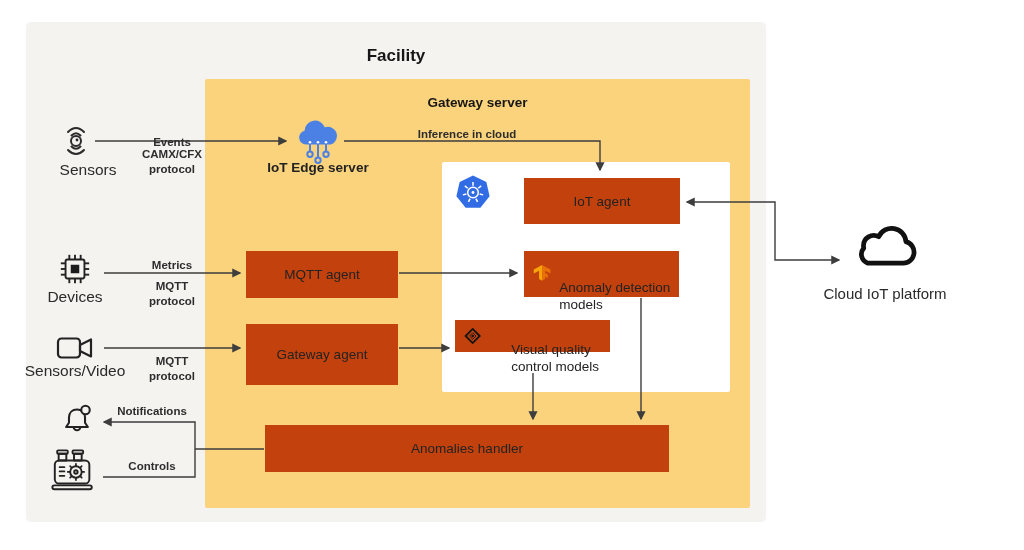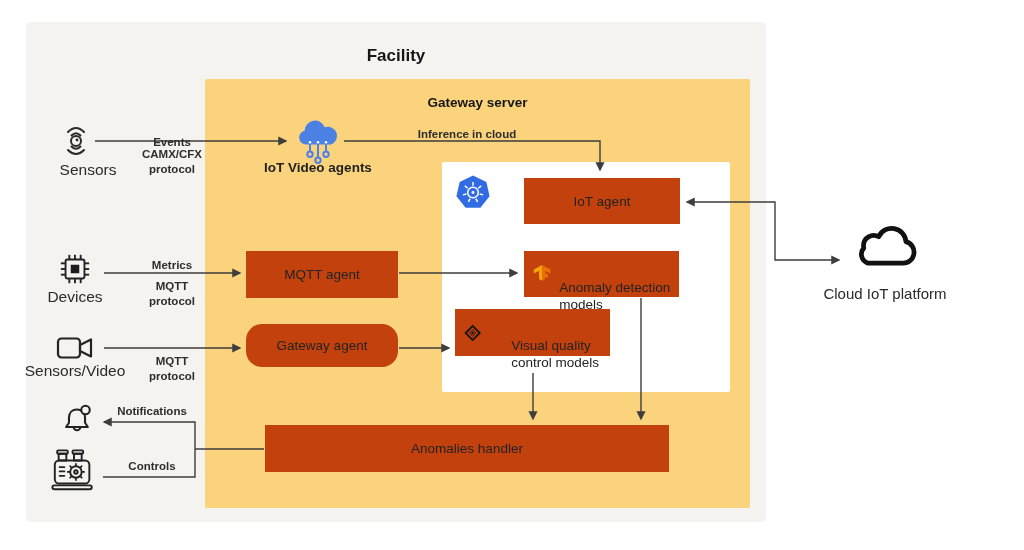--- a/index.html
+++ b/index.html
@@ -63,34 +63,34 @@
   </div>
 
   <div class="abs node iconrow" style="left:524px;top:251px;width:155px;height:46px;">
     <svg width="24" height="26" viewBox="0 0 24 26">
       <path d="M12 1 L1 7.2 V12.4 L8 8.8 V19.6 L12 21.9 Z" fill="#f8a408"></path>
       <path d="M12 1 L23 7.2 V12.4 L16 8.8 V11.6 L19.6 13.5 V18.4 L16 16.5 V19.6 L12 21.9 Z" fill="#e8710a"></path>
     </svg>
     <span class="ntext">Anomaly detection models</span>
   </div>
 
-  <div class="abs node iconrow" style="left:455px;top:309px;width:155px;height:47px;gap:22px;">
+  <div class="abs node iconrow" style="left:455px;top:320px;width:155px;height:32px;gap:22px;">
     <svg width="30" height="30" viewBox="0 0 32 32">
       <polygon points="16,3 29,16 16,29 3,16" fill="none" stroke="#141414" stroke-width="3.4"></polygon>
       <polygon points="16,10 22,16 16,22 10,16" fill="none" stroke="#141414" stroke-width="1.6"></polygon>
       <circle cx="16" cy="16" r="2.5" fill="#141414"></circle>
     </svg>
     <span class="ntext">Visual quality control models</span>
   </div>
 
   <div class="abs node" style="left:246px;top:251px;width:152px;height:47px;">
     <span>MQTT agent</span>
   </div>
 
-  <div class="abs node" style="left:246px;top:324px;width:152px;height:43px;border-radius:16px;">
+  <div class="abs node" style="left:246px;top:324px;width:152px;height:61px;">
     <span>Gateway agent</span>
   </div>
 
   <div class="abs node" style="left:265px;top:425px;width:404px;height:47px;">
     <span>Anomalies handler</span>
   </div>
 
   <svg class="abs" style="left:455px;top:174px;" width="36" height="37" viewBox="0 0 38 38">
     <polygon points="19,1 33.1,7.8 36.5,23 26.8,35.2 11.2,35.2 1.5,23 4.9,7.8" fill="#326ce5"></polygon>
     <circle cx="19" cy="19" r="5.6" fill="none" stroke="#ffffff" stroke-width="1.6"></circle>
@@ -115,21 +115,21 @@
       <circle cx="16" cy="37.2" r="2.7"></circle>
       <circle cx="24" cy="43.2" r="2.7"></circle>
       <circle cx="32" cy="37.2" r="2.7"></circle>
     </g>
     <g fill="#ffffff">
       <circle cx="16" cy="25.3" r="1.3"></circle>
       <circle cx="24" cy="25.3" r="1.3"></circle>
       <circle cx="32" cy="25.3" r="1.3"></circle>
     </g>
   </svg>
-  <div class="abs iot-edge-label" style="left:318px;top:160px;">IoT Video agents</div>
+  <div class="abs iot-edge-label" style="left:318px;top:160px;">IoT Edge server</div>
 
   <svg class="abs" style="left:60px;top:119px;" width="32" height="44" viewBox="0 0 32 44">
     <g fill="none" stroke="#2b2b2b" stroke-width="2" stroke-linecap="round">
       <circle cx="16" cy="22" r="5"></circle>
       <path d="M8 13 Q16 5 24 13"></path>
       <path d="M11.5 16.5 Q16 12 20.5 16.5"></path>
       <path d="M8 31 Q16 39 24 31"></path>
       <path d="M11.5 27.5 Q16 32 20.5 27.5"></path>
     </g>
     <circle cx="17" cy="21" r="1.4" fill="#2b2b2b"></circle>

